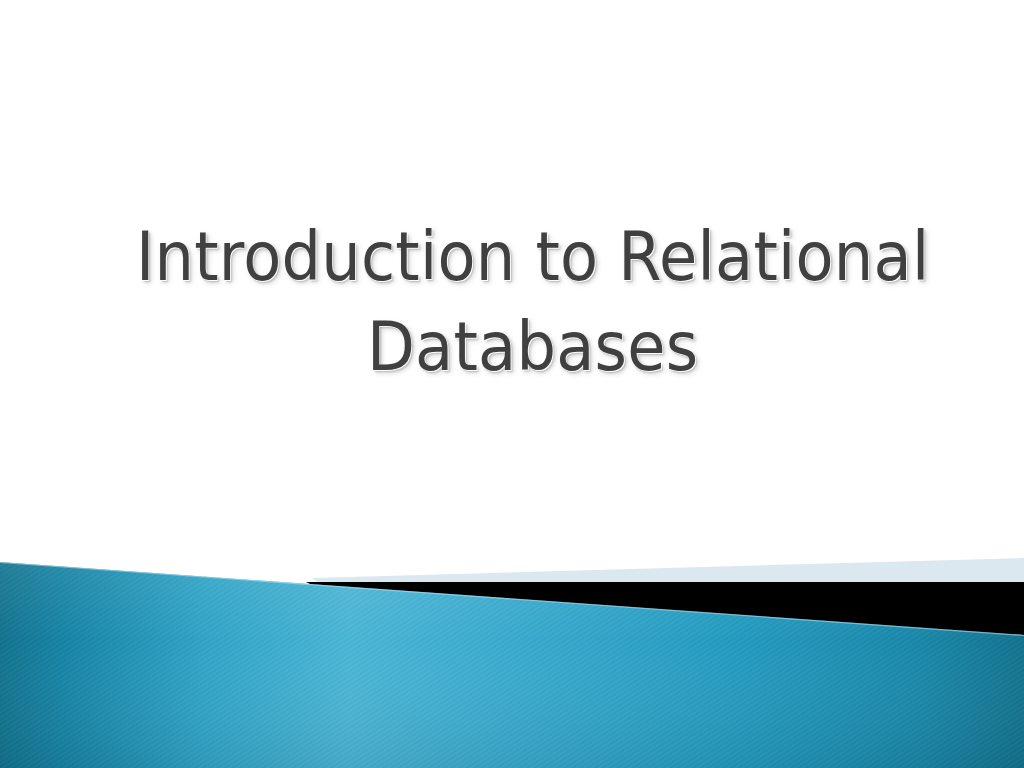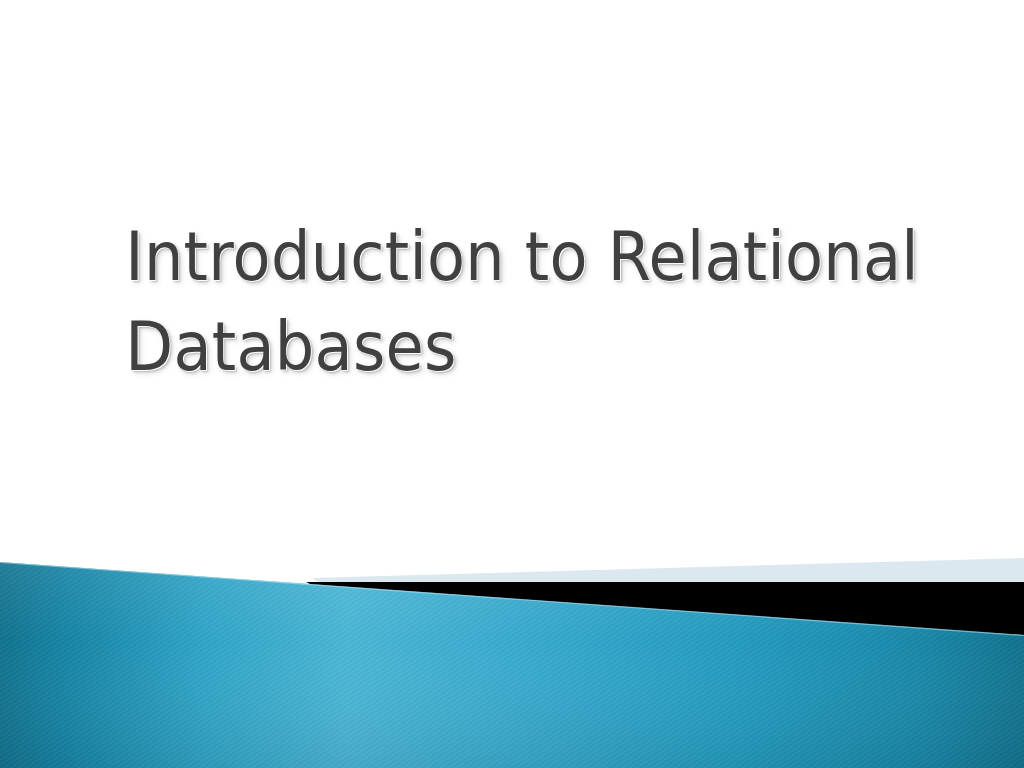--- a/index.html
+++ b/index.html
@@ -19,21 +19,21 @@
     overflow: hidden;
     background: var(--bg, #ffffff);
   }
 
   
   .title-block {
     position: absolute;
     left: 64px;
     top: 212px;
     width: 876px;
-    text-align: left;
+    text-align: center;
     z-index: 5;
   }
 
   .title-line {
     display: block;
     font-family: "DejaVu Sans", sans-serif;
     font-weight: 400;
     font-size: 67px;
     line-height: 90px;
     letter-spacing: 0.2px;

